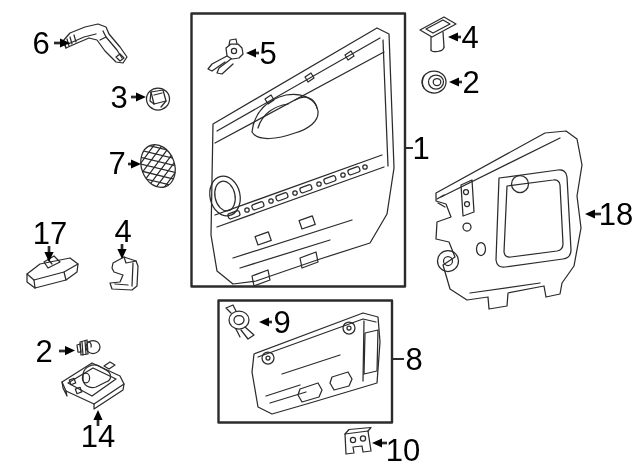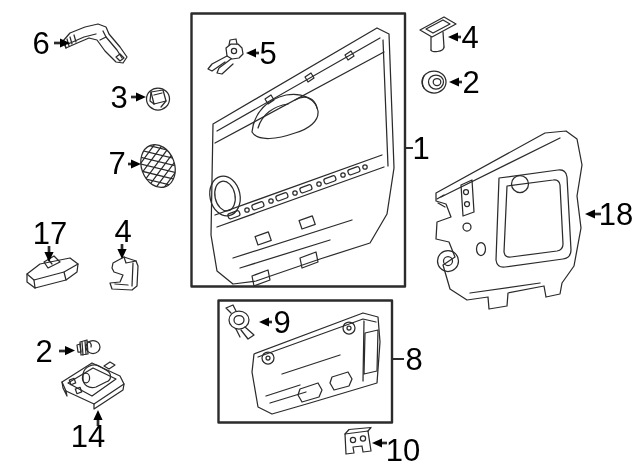--- a/index.html
+++ b/index.html
@@ -290,16 +290,16 @@
   <div class="callout" style="left:470px;top:37px">4</div>
   <div class="callout" style="left:268px;top:53px">5</div>
   <div class="callout" style="left:41px;top:43px">6</div>
   <div class="callout" style="left:117px;top:163px">7</div>
   <div class="callout" style="left:414px;top:359px">8</div>
   <div class="callout" style="left:282px;top:322px">9</div>
   <div class="callout" style="left:403px;top:450px">10</div>
   <div class="callout" style="left:616px;top:214px">18</div>
   <div class="callout" style="left:50px;top:233px">17</div>
   <div class="callout" style="left:123px;top:231px">4</div>
-  <div class="callout" style="left:88px;top:436px">14</div>
+  <div class="callout" style="left:98px;top:436px">14</div>
   <div class="callout" style="left:44px;top:351px">2</div>
 
 </div>
 
 </body></html>

